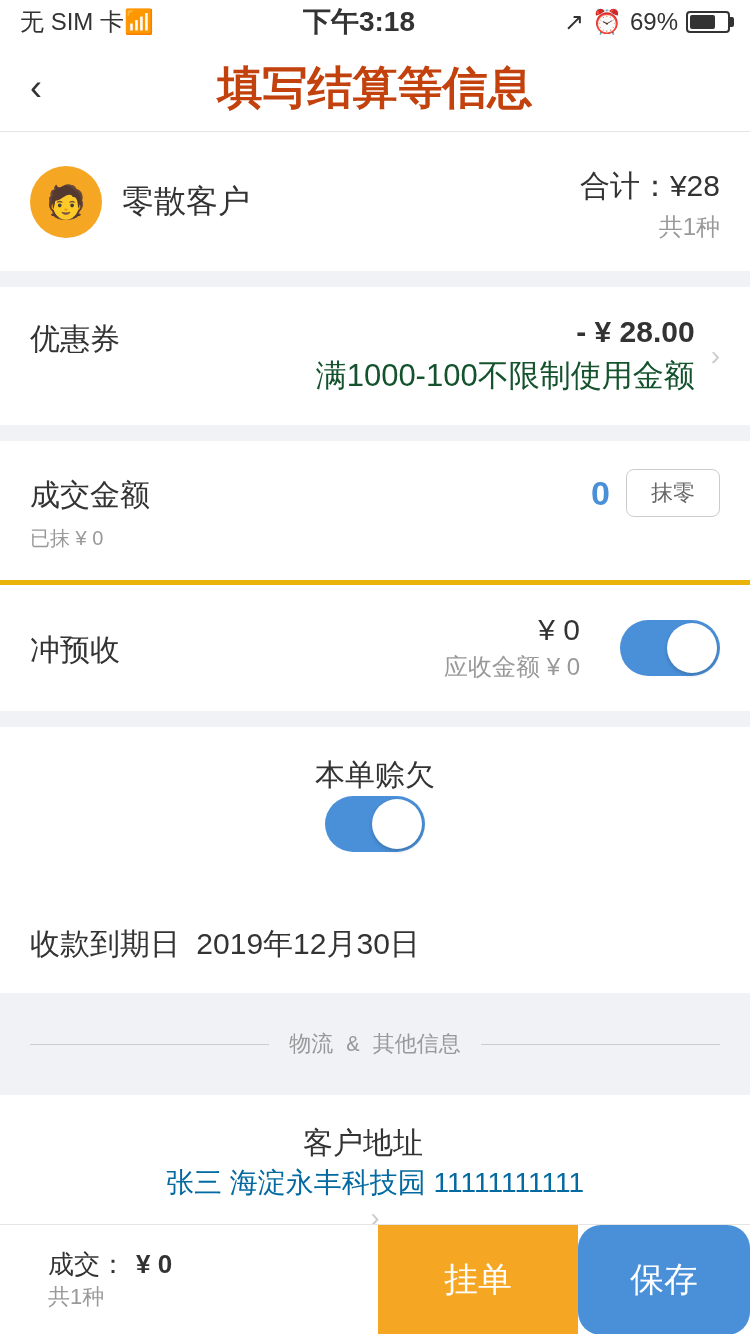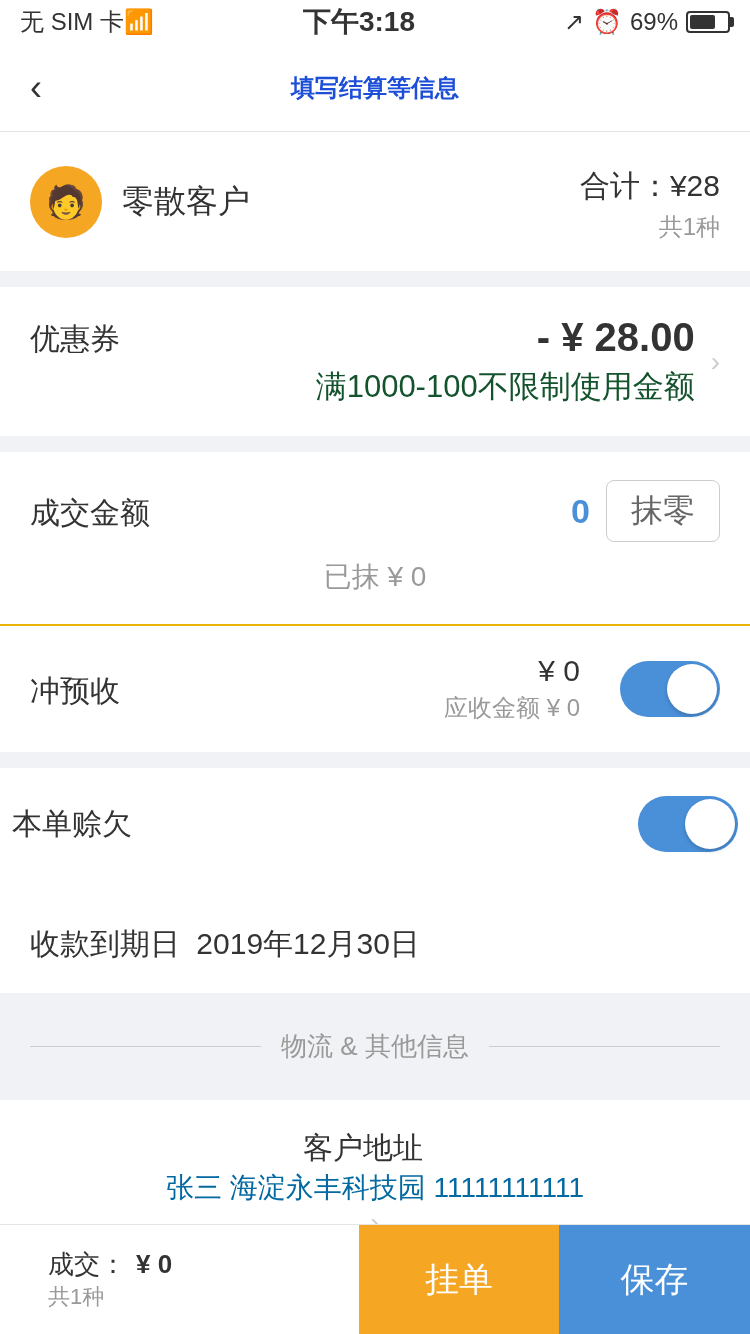--- a/index.html
+++ b/index.html
@@ -67,23 +67,23 @@
       border-bottom: 1px solid #e5e5e5;
     }
     .nav-back {
       position: absolute;
       left: 30px;
       font-size: 36px;
       color: #333;
       cursor: pointer;
     }
     .nav-title {
-      font-size: 24px;
+      font-size: 45px;
       font-weight: 600;
-      color: #1d4ed8;
+      color: #c2410c;
     }
 
     
     .content {
       padding-bottom: 120px;
     }
 
     
     .section-white {
       background: #fff;
@@ -154,39 +154,39 @@
     }
     .row-right {
       display: flex;
       align-items: center;
       gap: 16px;
     }
     .row-value-block {
       text-align: right;
     }
     .discount-amount {
-      font-size: 40px;
+      font-size: 30px;
       color: #333;
       font-weight: 600;
     }
     .discount-desc {
       font-size: 31px;
       color: #14532d;
       margin-top: 6px;
     }
     .chevron-right {
       font-size: 28px;
       color: #ccc;
     }
 
     
     .deal-row {
       background: #fff;
       padding: 28px 30px;
-      border-bottom: 2px solid #eab308;
+      border-bottom: 5px solid #eab308;
     }
     .deal-row-top {
       display: flex;
       align-items: center;
       justify-content: space-between;
     }
     .deal-input-area {
       display: flex;
       align-items: center;
       gap: 16px;
@@ -195,30 +195,30 @@
       font-size: 34px;
       color: #4a90d9;
       font-weight: 600;
       min-width: 40px;
       text-align: right;
     }
     .round-zero-btn {
       border: 1px solid #ccc;
       border-radius: 8px;
       padding: 8px 24px;
-      font-size: 32px;
+      font-size: 22px;
       color: #666;
       background: #fff;
       cursor: pointer;
     }
     .deal-sub {
-      font-size: 28px;
+      font-size: 20px;
       color: #999;
-      margin-top: 16px;
-      text-align: center;
+      margin-top: 8px;
+      text-align: left;
     }
 
     
     .prereceive-row {
       background: #fff;
       padding: 28px 30px;
     }
     .prereceive-top {
       display: flex;
       align-items: center;
@@ -256,25 +256,26 @@
       background: #fff;
       position: absolute;
       top: 3px;
       right: 3px;
       box-shadow: 0 2px 4px rgba(0,0,0,0.2);
     }
 
     
     .debt-row {
       background: #fff;
-      padding: 28px 12px;
+      padding: 28px 30px;
       display: flex;
       align-items: center;
       justify-content: space-between;
       margin-bottom: 16px;
+      flex-direction: column;
     }
     .debt-label {
       font-size: 30px;
       color: #333;
     }
 
     
     .duedate-row {
       background: #fff;
       padding: 28px 30px;
@@ -300,22 +301,23 @@
       display: flex;
       align-items: center;
       gap: 20px;
     }
     .divider-line {
       flex: 1;
       height: 1px;
       background: #ccc;
     }
     .logistics-text {
-      font-size: 26px;
+      font-size: 22px;
       color: #999;
+      font-family: Liberation Mono, monospace;
     }
 
     
     .address-row {
       background: #fff;
       padding: 28px 30px;
       display: flex;
       align-items: center;
       justify-content: space-between;
       flex-direction: column;
@@ -362,30 +364,31 @@
       background: #f5a623;
       display: flex;
       align-items: center;
       justify-content: center;
       font-size: 34px;
       color: #fff;
       font-weight: 500;
       cursor: pointer;
     }
     .bottom-btn-save {
-      width: 191px;
+      width: 172px;
       height: 110px;
       background: #4a90d9;
       display: flex;
       align-items: center;
       justify-content: center;
       font-size: 34px;
       color: #fff;
       font-weight: 500;
       cursor: pointer;
+      border-radius: 23px;
     }
   </style>
 </head>
 <body>
 
 <div class="status-bar">
   <div class="status-left">
     <span>无 SIM 卡</span>
     <span>📶</span>
   </div>

